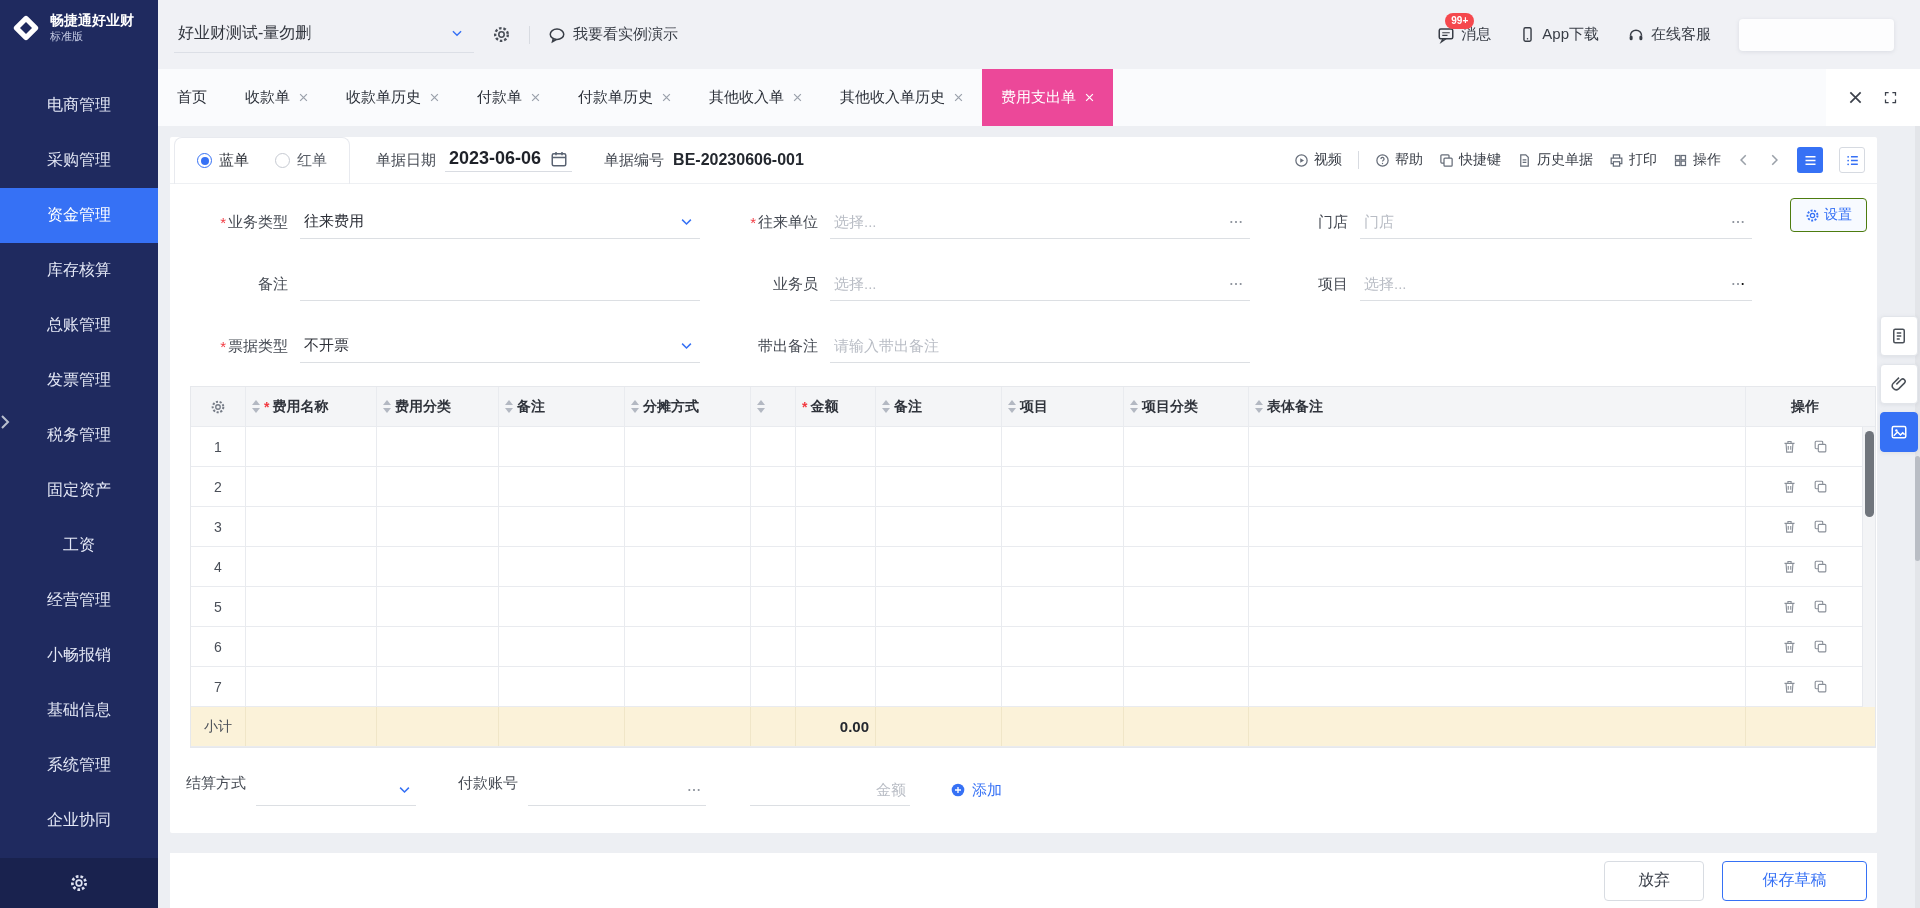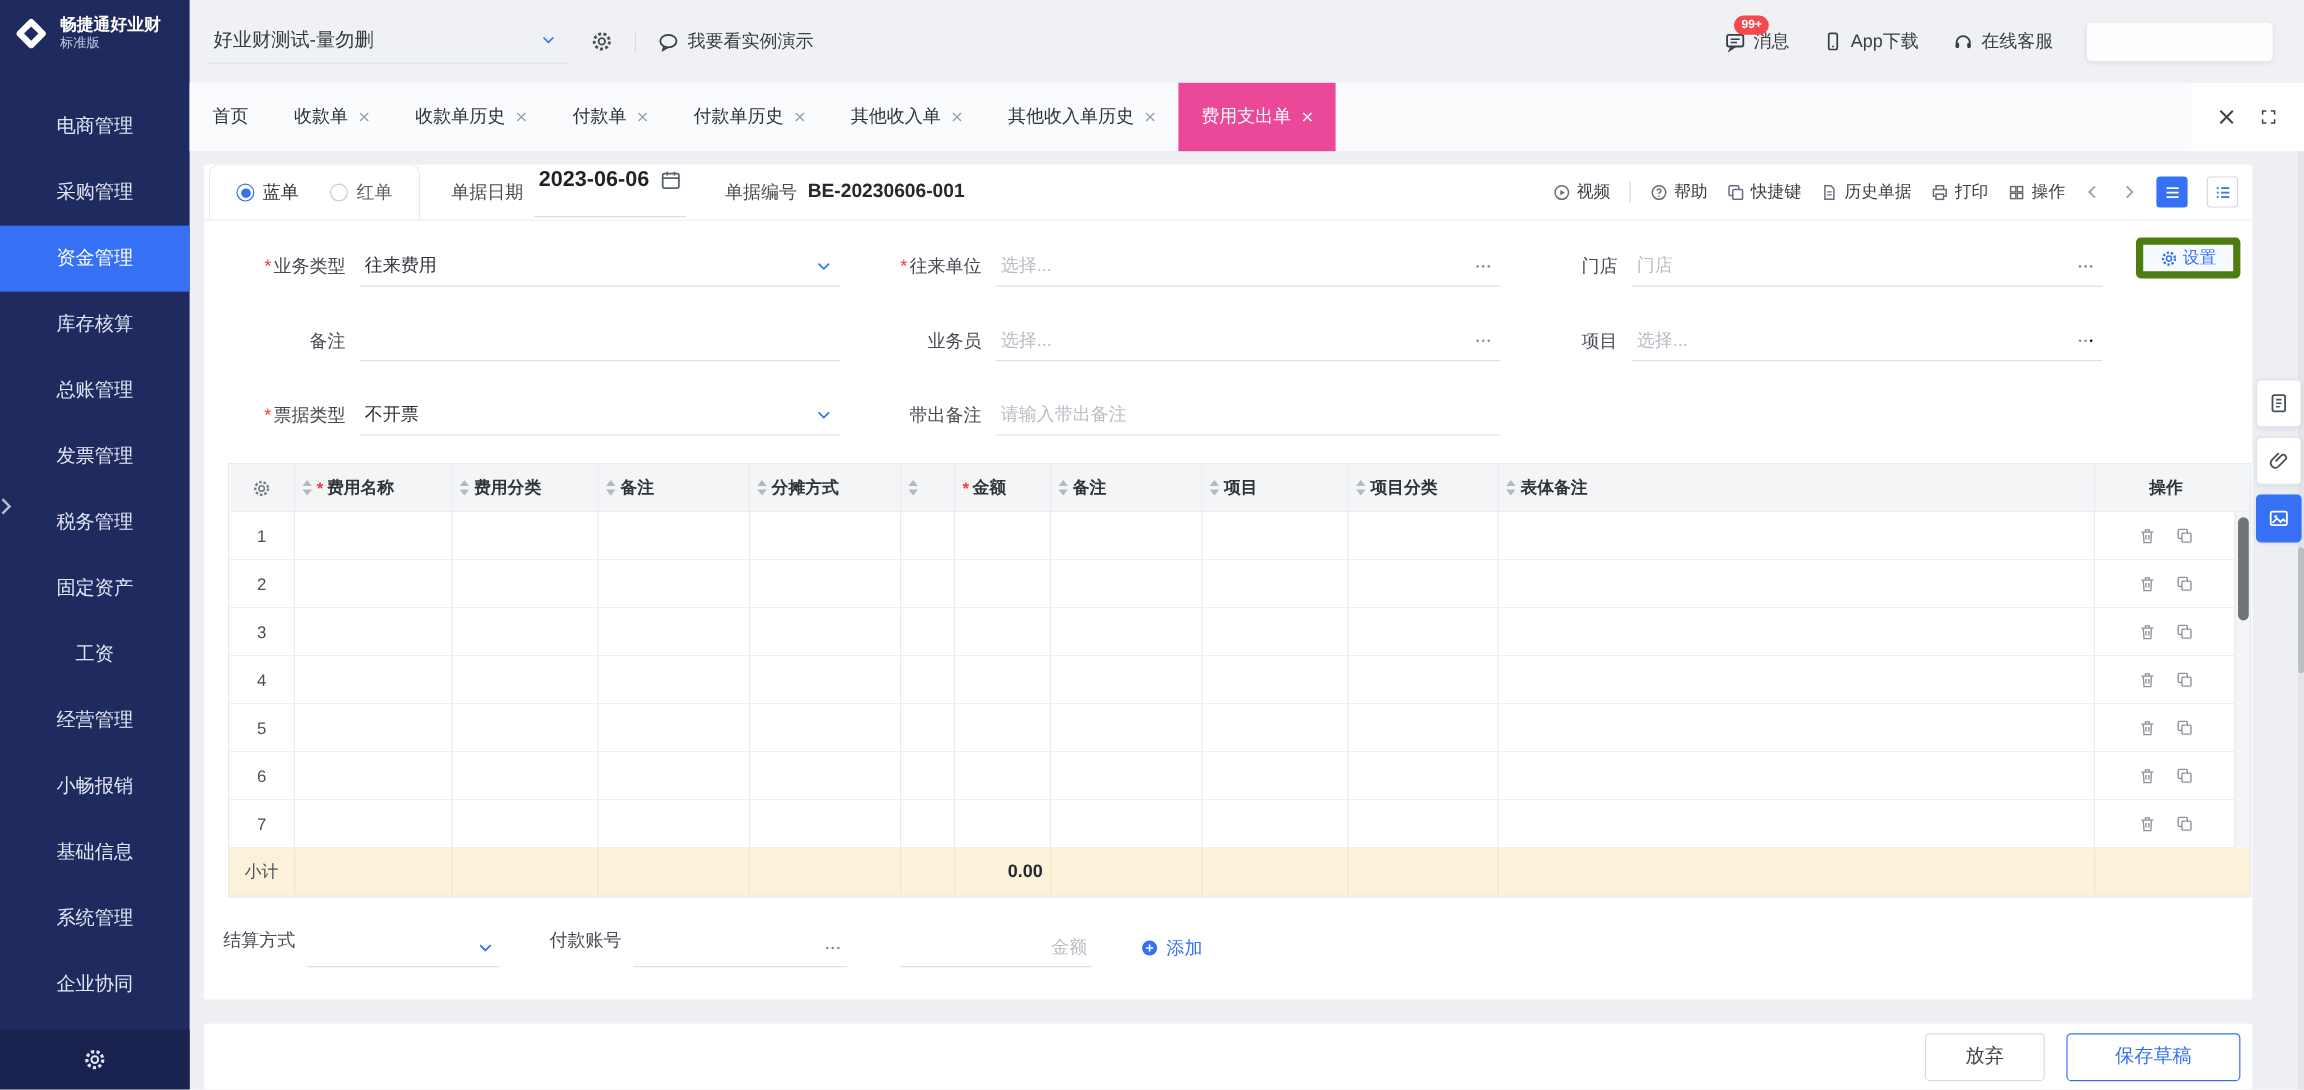--- a/index.html
+++ b/index.html
@@ -51,21 +51,21 @@
   .doc-toolbar { height:47px; display:flex; align-items:center; border-bottom:1px solid #eef0f3; padding-right:12px; }
   .radio-box { height:47px; display:flex; align-items:center; gap:26px; padding:0 22px; margin-left:4px; border:1px solid #e8eaef; border-bottom:none; border-radius:8px 8px 0 0; }
   .radio-opt { display:flex; align-items:center; gap:7px; cursor:pointer; color:#5a5f68; }
   .radio-opt.sel { color:#2d3138; }
   .radio { width:15px; height:15px; border-radius:50%; border:1px solid #c6cad2; background:#fff; position:relative; display:inline-block; }
   .radio.on { border-color:#3671f5; }
   .radio.on::after { content:""; position:absolute; inset:2.5px; border-radius:50%; background:#3671f5; }
   .grp { display:flex; align-items:center; gap:9px; }
   .date-grp { margin-left:26px; }
   .lbl { color:#454a53; }
-  .date-field { display:flex; align-items:center; gap:9px; border-bottom:1px solid #d9dce2; padding:0 4px 20px 4px; cursor:pointer; }
+  .date-field { display:flex; align-items:center; gap:9px; border-bottom:1px solid #d9dce2; padding:0 4px 2px 4px; cursor:pointer; }
   .date-val { font-size:18px; font-weight:700; color:#1e2128; }
   .docno-grp { margin-left:32px; }
   .docno-val { font-size:16px; font-weight:600; color:#24282f; }
   .tb-actions { margin-left:auto; display:flex; align-items:center; gap:16px; }
   .act { display:flex; align-items:center; gap:5px; font-size:14px; color:#383d46; cursor:pointer; }
   .act svg { color:#666d79; }
   .navarr { color:#9aa0a8; cursor:pointer; display:flex; }
   .view-btn { width:26px; height:26px; border-radius:3px; display:flex; align-items:center; justify-content:center; cursor:pointer; }
   .view-btn.on { background:#3671f5; }
   .view-btn.off { background:#fff; border:1px solid #d6dae1; }
@@ -76,21 +76,21 @@
   .flabel { display:inline-flex; justify-content:flex-end; align-items:center; gap:2px; color:#454a53; padding-right:12px; }
   .w-l1 { width:130px; } .w-l2 { width:115px; } .w-l3 { width:80px; }
   .field { display:flex; align-items:center; justify-content:space-between; border-bottom:1px solid #dcdfe3; height:34px; padding:0 6px 0 4px; cursor:text; }
   .w-f1 { width:400px; } .w-f2 { width:420px; } .w-f3 { width:392px; }
   .fval { color:#2d3038; }
   .field input { border:none; outline:none; background:transparent; font:inherit; color:#2d3038; width:100%; }
   .field input::placeholder { color:#b9bdc5; }
   .chev { display:flex; color:#3671f5; }
   .dots { display:flex; color:#868c96; }
   .star { color:#f23a41; }
-  .settings-btn { position:absolute; top:14px; right:10px; height:34px; display:flex; align-items:center; gap:4px; padding:0 14px; border:6px solid #4d7c0f; color:#3671f5; background:#f7faff; border-radius:4px; font-size:14px; cursor:pointer; }
+  .settings-btn { position:absolute; top:14px; right:10px; height:34px; display:flex; align-items:center; gap:4px; padding:0 14px; border:1px solid #4d7c0f; color:#3671f5; background:#f7faff; border-radius:4px; font-size:14px; cursor:pointer; }
 
   
   .gtable { position:relative; margin-left:20px; width:1686px; border:1px solid #e6e8ec; }
   .gt-row { display:flex; height:40px; border-bottom:1px solid #e9ebef; background:#fff; }
   .gt-row:last-child { border-bottom:none; }
   .gt-head { background:#f4f5f7; font-weight:700; font-size:14px; color:#2f333b; }
   .gt-cell { flex:0 0 auto; display:flex; align-items:center; gap:3px; padding:0 6px; border-right:1px solid #e9ebef; overflow:hidden; }
   .c-num{width:55px; justify-content:center;} .c0{width:131px;} .c1{width:122px;} .c2{width:126px;}
   .c3{width:126px;} .c4{width:45px;} .c5{width:80px;} .c6{width:126px;} .c7{width:122px;}
   .c8{width:125px;} .c9{width:497px;} .c-ops{width:118px; border-right:none; justify-content:center; gap:16px;}

